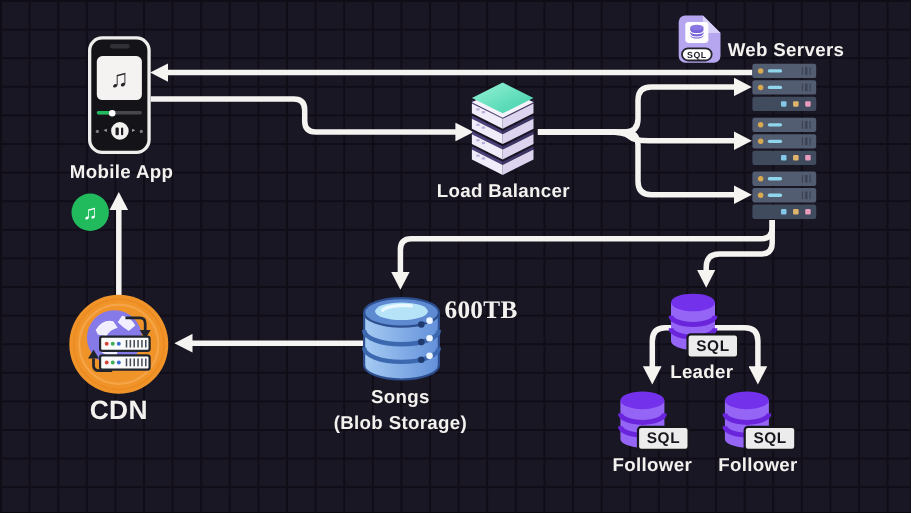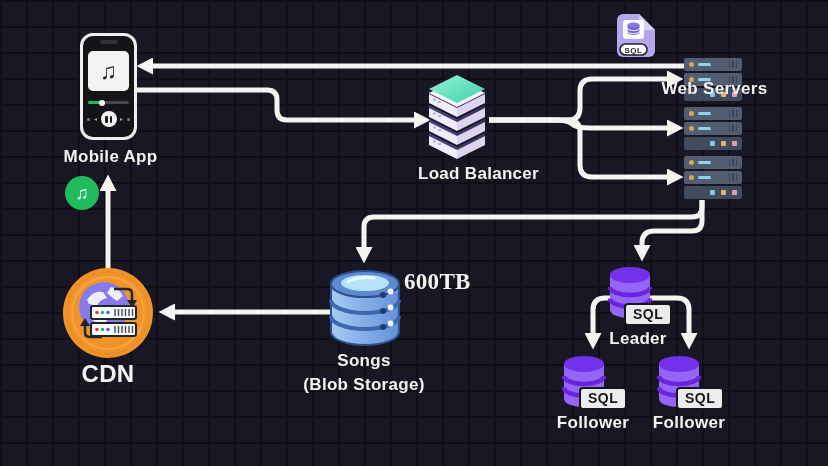--- a/index.html
+++ b/index.html
@@ -142,36 +142,36 @@
           <rect x="12" y="41" width="3" height="2"></rect>
         <rect x="7" y="52.5" width="3" height="2"></rect>
           <rect x="12" y="55" width="3" height="2"></rect>
         <rect x="7" y="66.5" width="3" height="2"></rect>
           <rect x="12" y="69" width="3" height="2"></rect>
       </g>
     </g>
     <polygon points="31,5 59,19 31,33 3,19" fill="#f6f3fb"></polygon>
     <polygon points="31,1 59,15 31,29 3,15" fill="url(#tealGrad)"></polygon>
   </svg>
-  <div class="label" style="left:411px;top:164px;width:135px;">Load Balancer</div>
+  <div class="label" style="left:390px;top:164px;width:135px;">Load Balancer</div>
 
   <svg class="icon" style="left:616px;top:13px;" width="40" height="45" viewBox="0 0 40 45">
     <path d="M7 1h16l16 16v21a6 6 0 0 1-6 6H7a6 6 0 0 1-6-6V7a6 6 0 0 1 6-6z" fill="#b6a6f0"></path>
     <path d="M23 1l16 16H27a4 4 0 0 1-4-4V1z" fill="#d9d0f8"></path>
     <rect x="7" y="7" width="21" height="19" rx="3" fill="#fdfdfe"></rect>
     <g>
       <path d="M11.5 12 V19.5 A6 2.6 0 0 0 23.5 19.5 V12" fill="#7763d8"></path>
       <ellipse cx="17.5" cy="12" rx="6" ry="2.6" fill="#8a77e2"></ellipse>
       <path d="M11.5 15 A6 2.6 0 0 0 23.5 15" stroke="#fff" stroke-width="1" fill="none"></path>
       <path d="M11.5 18 A6 2.6 0 0 0 23.5 18" stroke="#fff" stroke-width="1" fill="none"></path>
     </g>
     <rect x="4" y="31" width="27" height="11" rx="5.5" fill="#ffffff" stroke="#23232d" stroke-width="1.6"></rect>
     <text x="17.5" y="39.5" font-size="8" font-weight="bold" fill="#23232d" text-anchor="middle" letter-spacing="0.5">SQL</text>
   </svg>
-  <div class="label" style="left:652px;top:36px;width:125px;margin-top:43px;">Web Servers</div>
+  <div class="label" style="left:652px;top:36px;width:125px;">Web Servers</div>
 
   <div class="rack" style="top:58px;">
     <div class="rack-row">
         <span class="rack-led"></span>
         <span class="rack-dash"></span>
         <span class="rack-grip">
           <i></i>
           <i></i>
           <i></i>
         </span>

